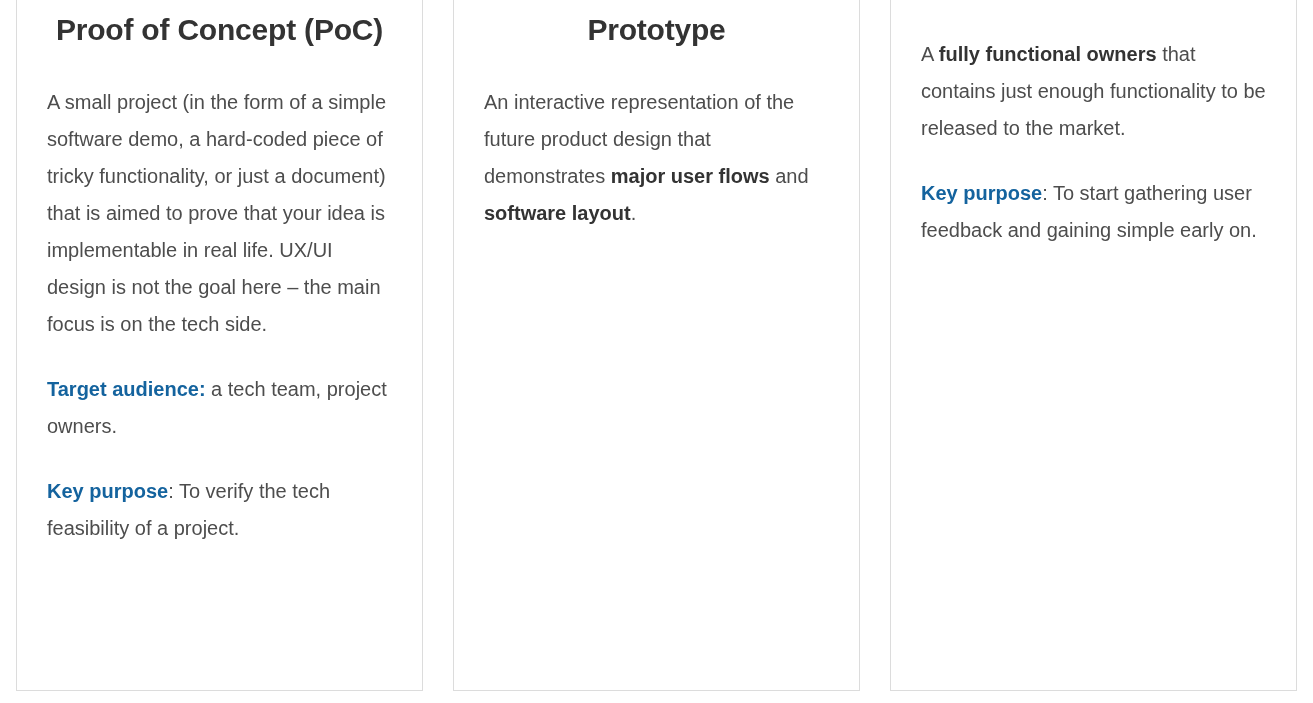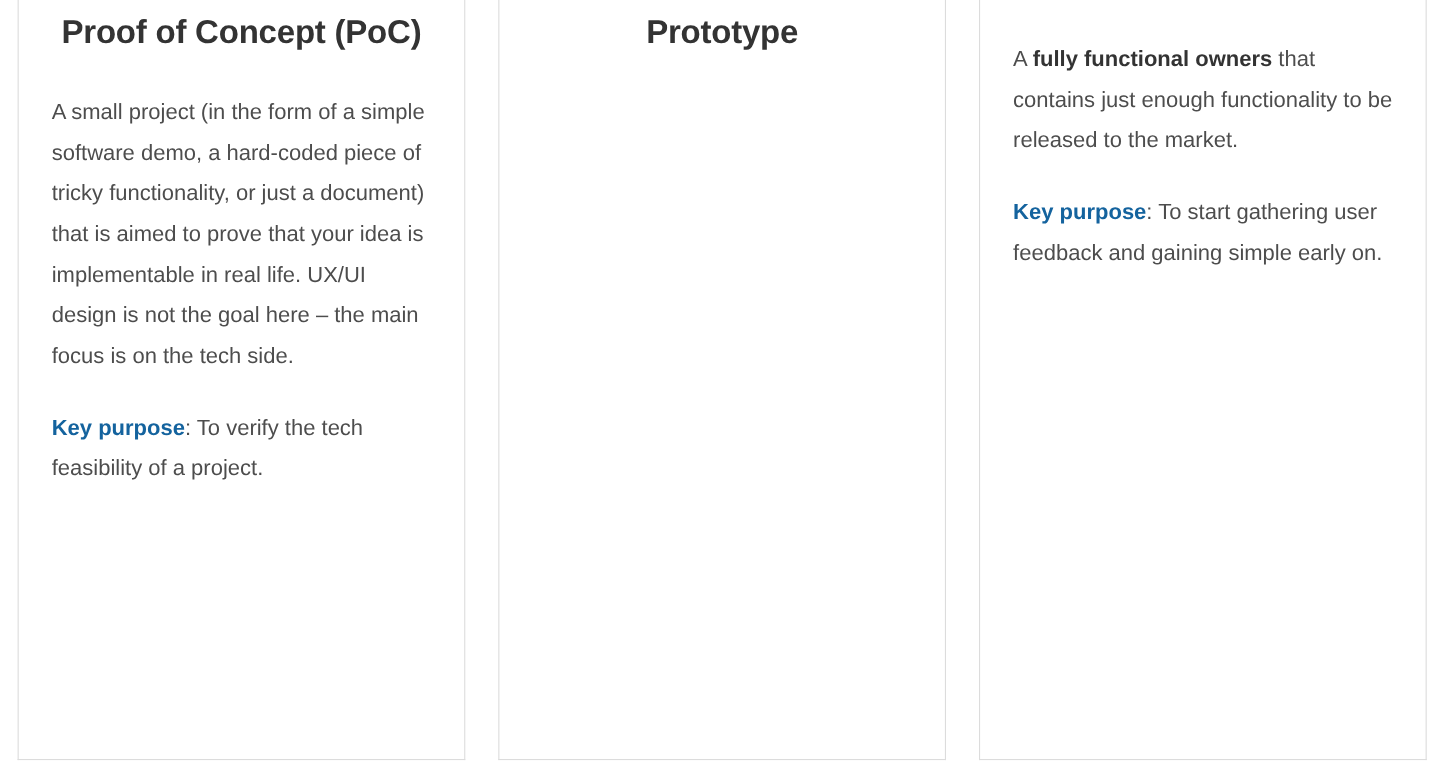--- a/index.html
+++ b/index.html
@@ -62,27 +62,29 @@
 </style>
 </head>
 <body>
 
 <div class="cards-row">
 
   <div class="card">
     <h2 class="card-title">Proof of Concept (PoC)</h2>
     <div class="card-body">
       <p class="para"><span>A small project (in the form of a simple software demo, a hard-coded piece of tricky functionality, or just a document) that is aimed to prove that your idea is implementable in real life. UX/UI design is not the goal here – the main focus is on the tech side.</span></p>
+      <p class="para"><span class="lbl">Target audience:</span><span> a tech team, project owners.</span></p>
       <p class="para"><span class="lbl">Key purpose</span><span>: To verify the tech feasibility of a project.</span></p>
     </div>
   </div>
 
   <div class="card">
     <h2 class="card-title">Prototype</h2>
     <div class="card-body">
+      <p class="para"><span>An interactive representation of the future product design that demonstrates </span><span class="b">major user flows</span><span> and </span><span class="b">software layout</span><span>.</span></p>
     </div>
   </div>
 
   <div class="card">
     <div class="card-body">
       <p class="para"><span>A </span><span class="b">fully functional owners</span><span> that contains just enough functionality to be released to the market.</span></p>
       <p class="para"><span class="lbl">Key purpose</span><span>: To start gathering user feedback and gaining simple early on.</span></p>
     </div>
   </div>
 

